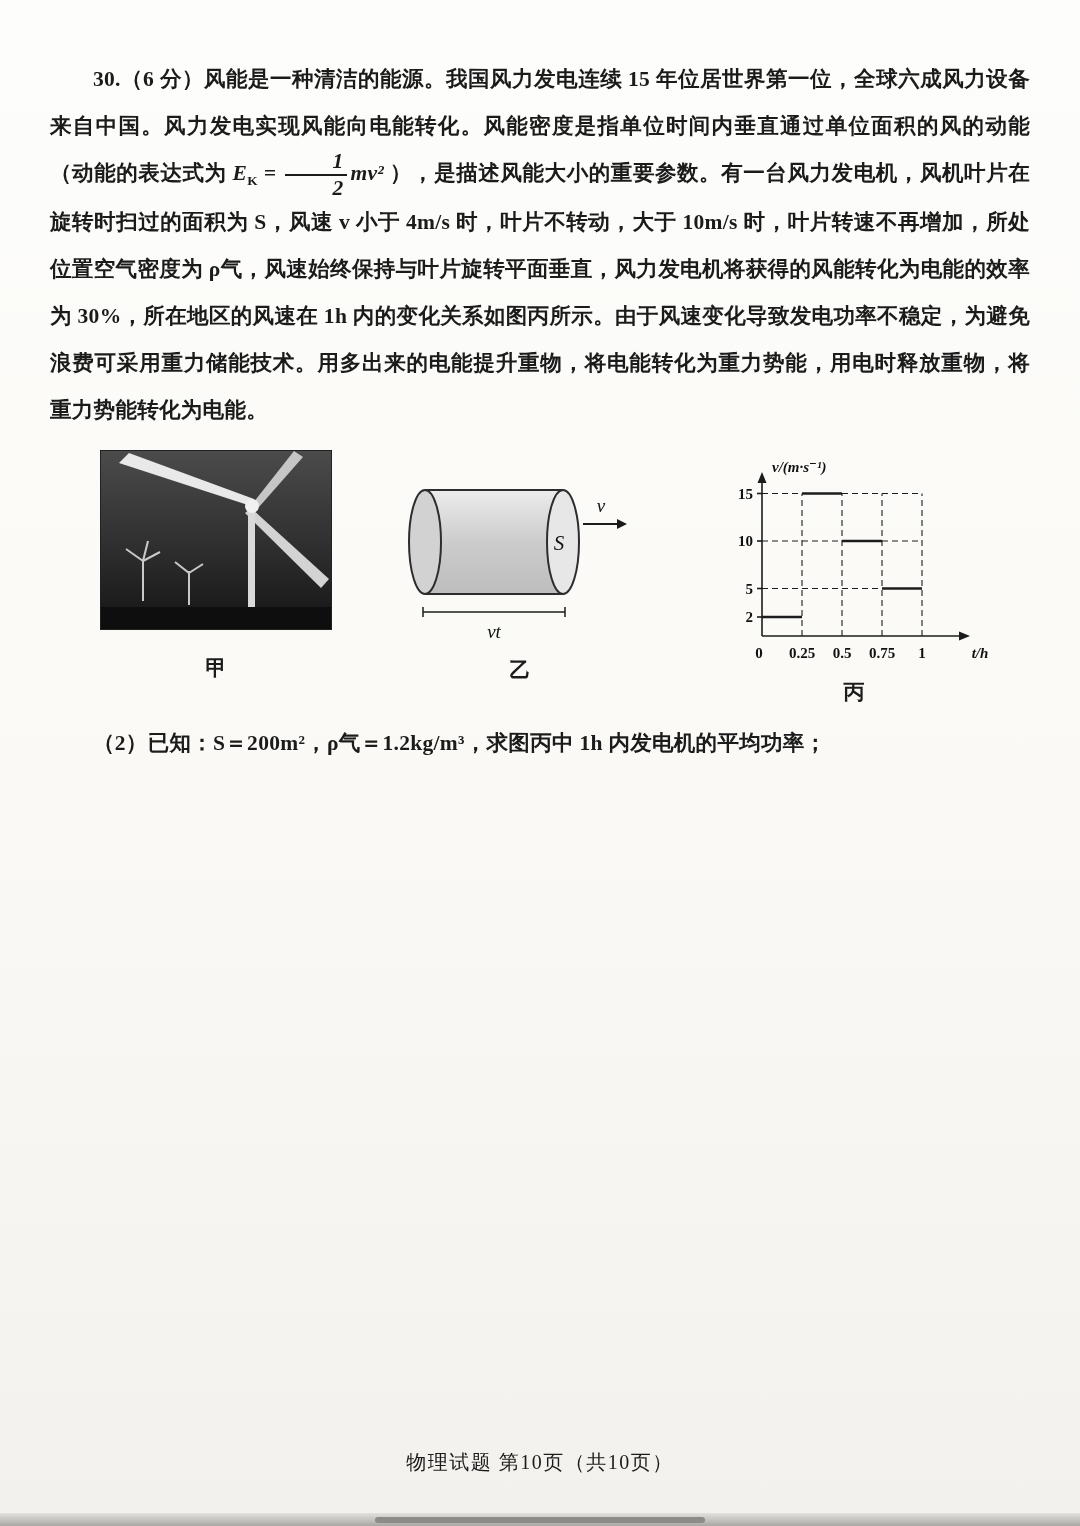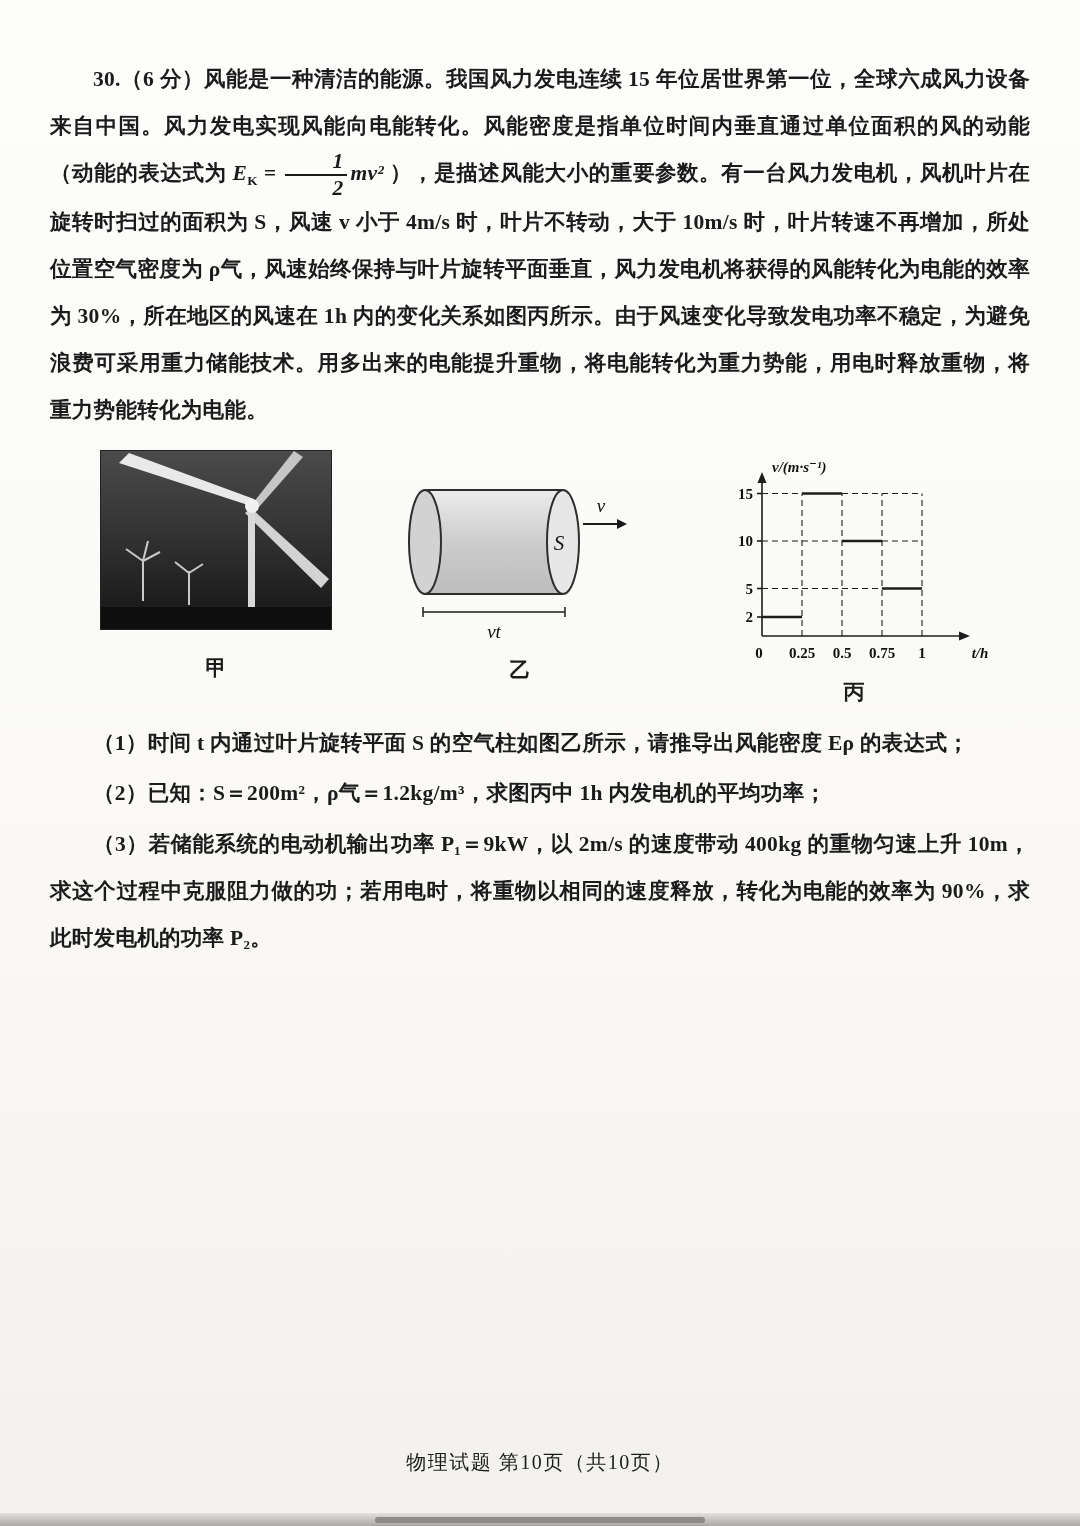--- a/index.html
+++ b/index.html
@@ -139,23 +139,21 @@
             <line x1="174" y1="138.5" x2="214" y2="138.5" stroke="#1c1c1c" stroke-width="2.6" stroke-dasharray="none"></line>
             <text x="64" y="22" text-anchor="start" font-size="15" fill="#111" font-family="&quot;Liberation Serif&quot;,&quot;DejaVu Serif&quot;,serif" font-style="italic" font-weight="600">v/(m·s⁻¹)</text>
             <text x="272" y="208" text-anchor="middle" font-size="15" fill="#111" font-family="&quot;Liberation Serif&quot;,&quot;DejaVu Serif&quot;,serif" font-style="italic" font-weight="600">t/h</text>
           </svg>
         <div class="figlabel">丙</div>
       </div>
 
     </div>
 
     <div class="questions">
-      <p class="para">（1）时间 t 内通过叶片旋转平面 S 的空气柱如图乙所示，请推导出风能密度 Eρ 的表达式；</p>
       <p class="para">（2）已知：S＝200m²，ρ气＝1.2kg/m³，求图丙中 1h 内发电机的平均功率；</p>
-      <p class="para">（3）若储能系统的电动机输出功率 P₁＝9kW，以 2m/s 的速度带动 400kg 的重物匀速上升 10m，求这个过程中克服阻力做的功；若用电时，将重物以相同的速度释放，转化为电能的效率为 90%，求此时发电机的功率 P₂。</p>
     </div>
 
   </div>
 
   <div class="footer">物理试题 第10页（共10页）</div>
   <div class="bottom-edge"></div>
   <div class="bottom-bar"></div>
 </div>
 
 </body></html>

